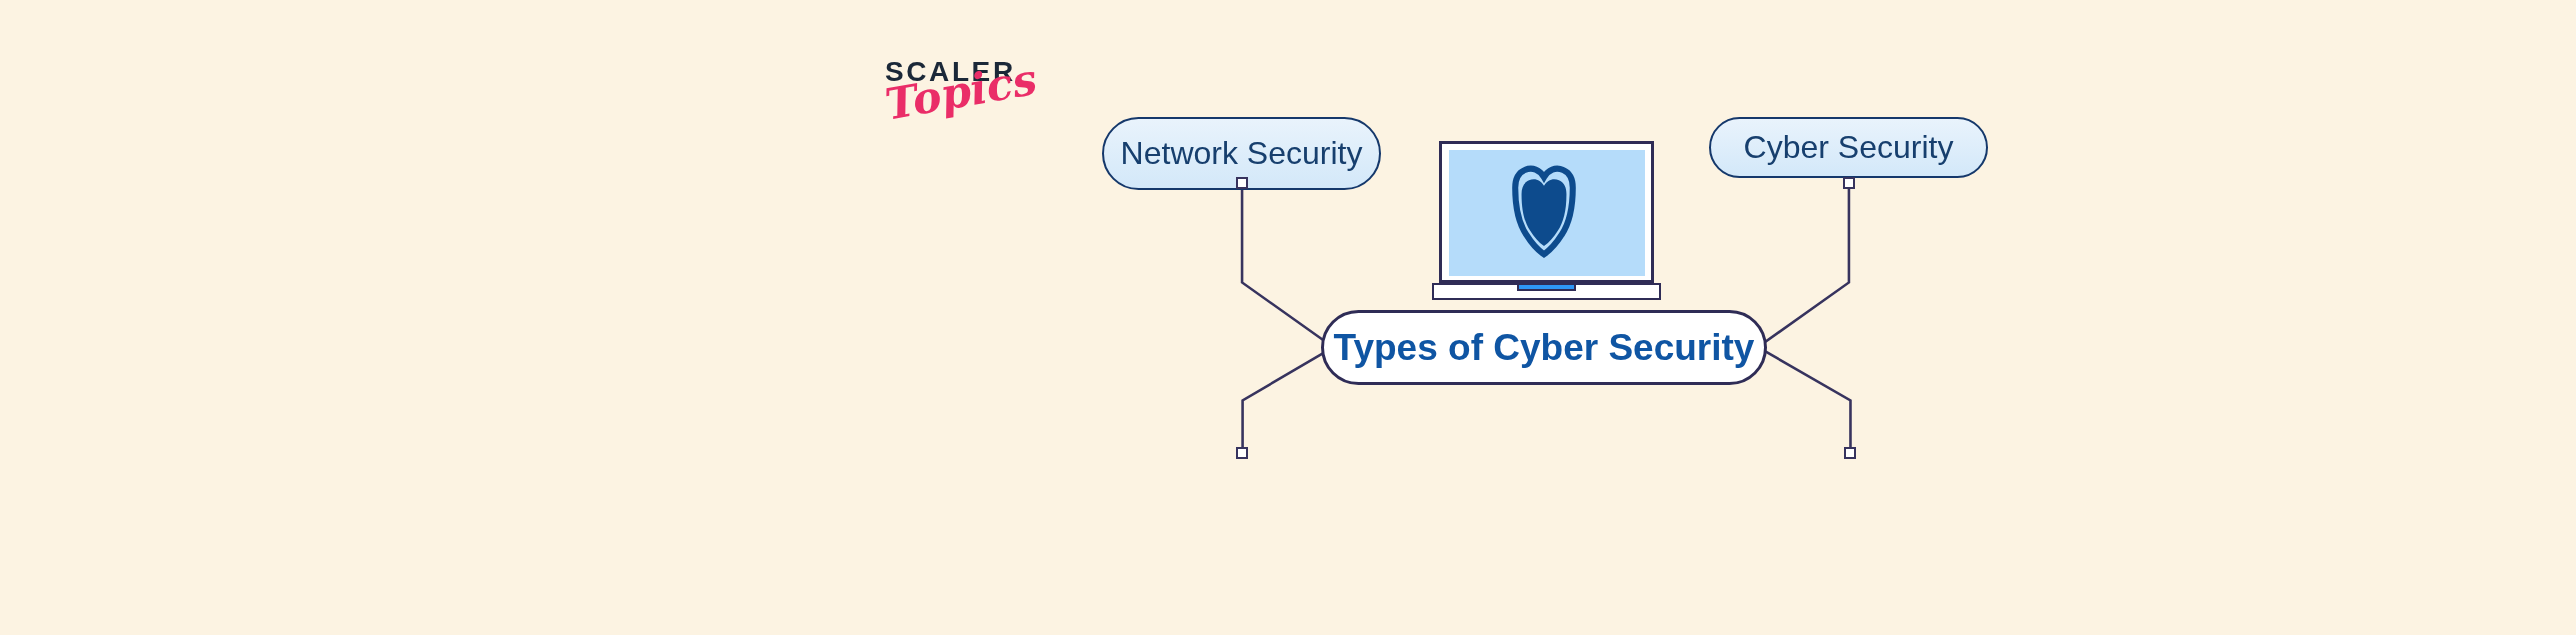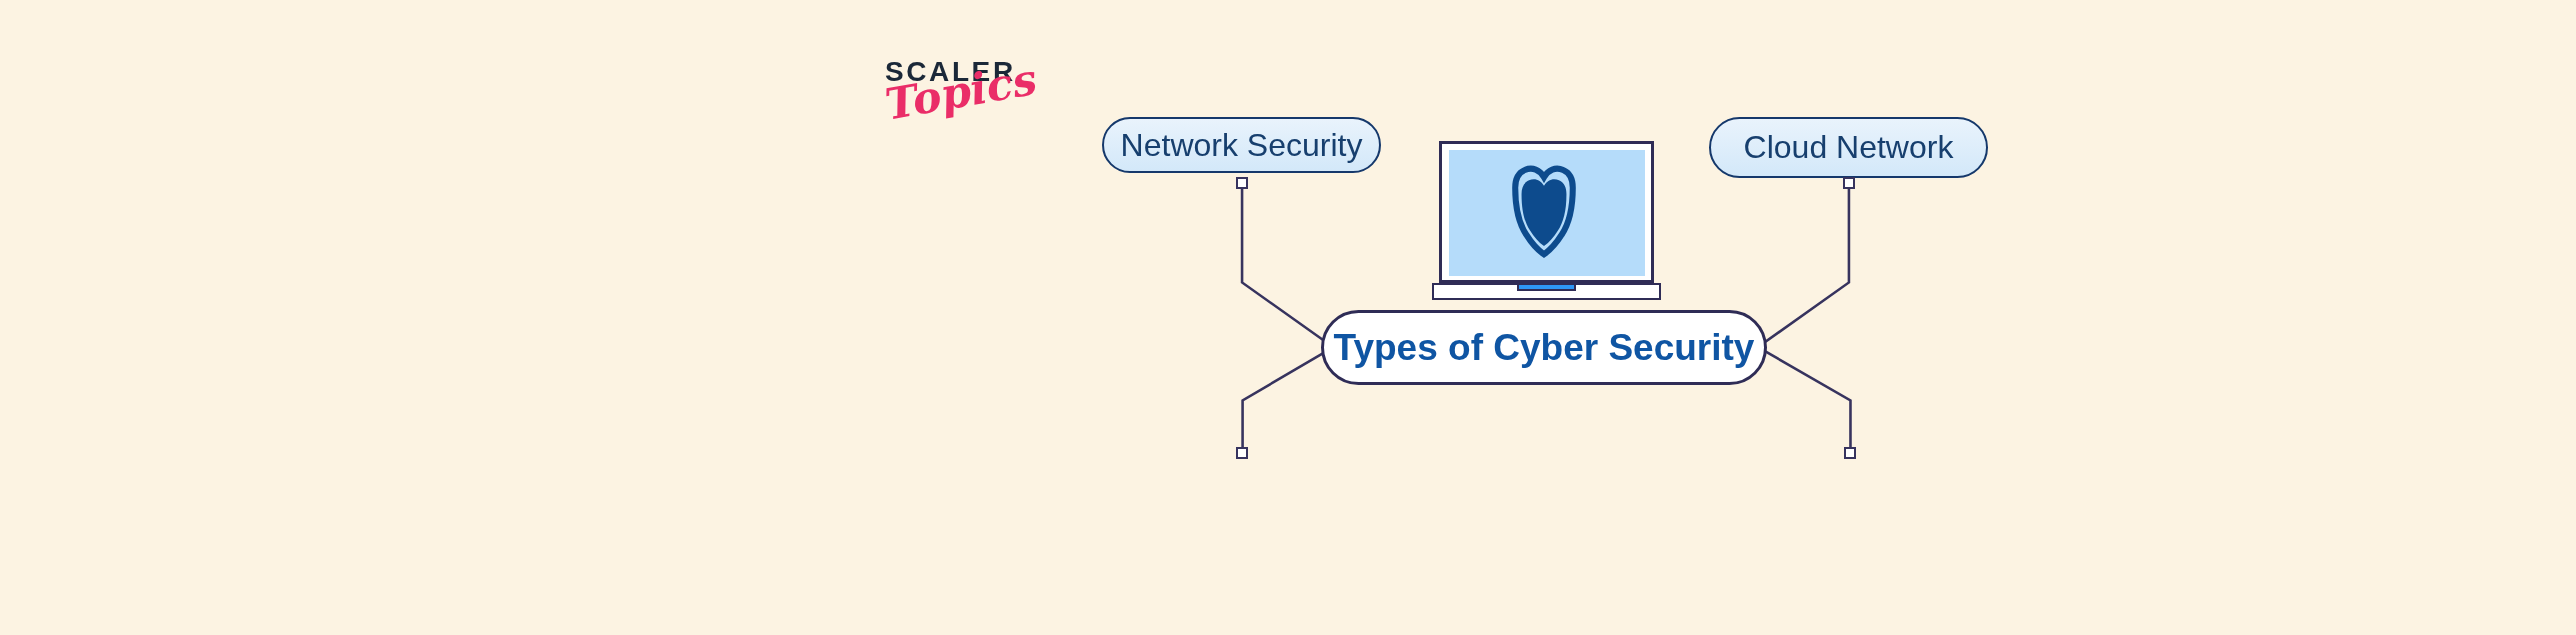--- a/index.html
+++ b/index.html
@@ -62,21 +62,21 @@
     border: 2.6px solid #15386B;
     border-radius: 515px;
     background: linear-gradient(180deg, #E9F3FC 0%, #D3E8F9 100%);
     color: #173F6E;
     font-size: 32px;
     display: flex;
     align-items: center;
     justify-content: center;
     z-index: 3;
   }
-  .pill.network  { left: 1102px; top: 117px; width: 279px; height: 56px; }
+  .pill.network  { left: 1102px; top: 117px; width: 279px; height: 73px; }
   .pill.cloud    { left: 1709px; top: 117px; width: 279px; height: 61px; }
   .pill.endpoint { left: 1103px; top: 459px; width: 279px; height: 63px; }
   .pill.iot      { left: 1709px; top: 459px; width: 279px; height: 63px; }
   .pill.center {
     left: 1321px; top: 310px; width: 446px; height: 75px;
     border: 3.1px solid #2F2C56;
     background: #FFFFFF;
     color: #0F55A3;
     font-weight: bold;
     font-size: 37px;
@@ -149,21 +149,21 @@
       <path d="M85 26 C77 12 62 5 47 12 C33 18 28 31 28 47 C28 90 36 119 50 140 C60 156 71 169 85 179 C99 169 110 156 120 140 C134 119 142 90 142 47 C142 31 137 18 123 12 C108 5 93 12 85 26 Z" transform="translate(18.7,23) scale(0.78)" fill="#0D4B8D"></path>
     </svg>
     <div class="base"></div>
     <div class="notch"></div>
   </div>
 
   <div class="pill network">
     <span>Network Security</span>
   </div>
   <div class="pill cloud">
-    <span>Cloud Network</span>
+    <span>Cyber Security</span>
   </div>
   <div class="pill center">
     <span>Types of Cyber Security</span>
   </div>
 
   <div class="joint" style="left:1236px; top:177px;"></div>
   <div class="joint" style="left:1843px; top:177px;"></div>
   <div class="joint" style="left:1236px; top:447px;"></div>
   <div class="joint" style="left:1844px; top:447px;"></div>
 

